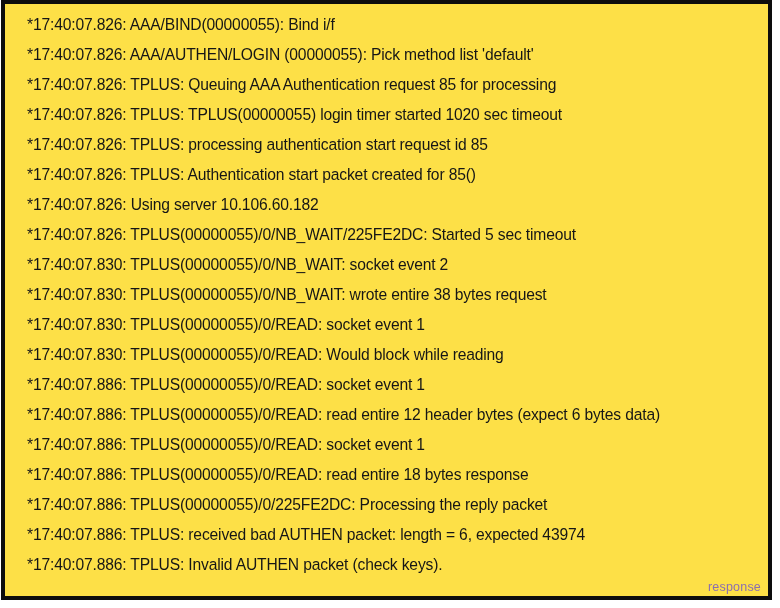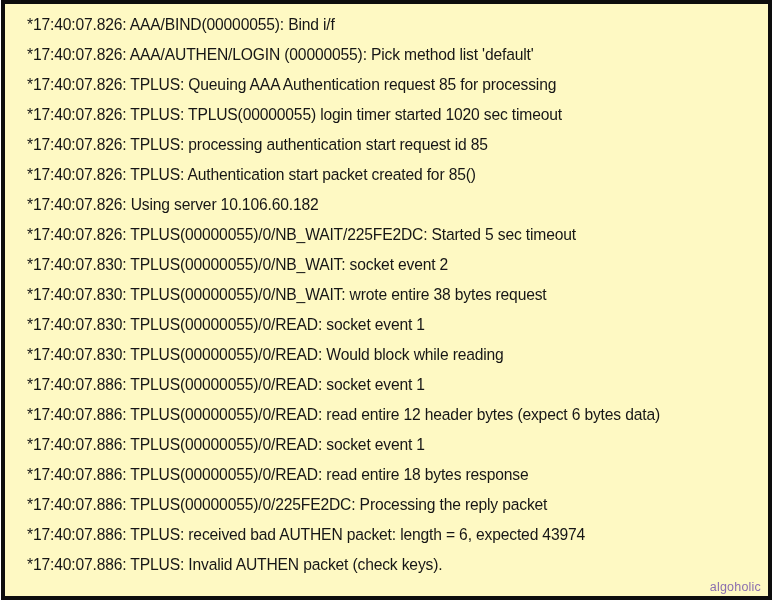--- a/index.html
+++ b/index.html
@@ -26,21 +26,21 @@
 
   
   .log-frame {
     position: absolute;
     left: 1px;
     top: 0px;
     width: 771px;
     height: 600px;
     box-sizing: border-box;
     border: 4px solid #0d0d0d;
-    background: #fef9c3;
+    background: #fde047;
     overflow: hidden;
   }
 
   .log-body {
     position: absolute;
     left: 0;
     top: 0;
     right: 0;
     bottom: 0;
     padding: 6px 8px 0 22px;
@@ -92,15 +92,15 @@
       <span class="log-line">*17:40:07.830: TPLUS(00000055)/0/READ: socket event 1</span>
       <span class="log-line">*17:40:07.830: TPLUS(00000055)/0/READ: Would block while reading</span>
       <span class="log-line">*17:40:07.886: TPLUS(00000055)/0/READ: socket event 1</span>
       <span class="log-line">*17:40:07.886: TPLUS(00000055)/0/READ: read entire 12 header bytes (expect 6 bytes data)</span>
       <span class="log-line">*17:40:07.886: TPLUS(00000055)/0/READ: socket event 1</span>
       <span class="log-line">*17:40:07.886: TPLUS(00000055)/0/READ: read entire 18 bytes response</span>
       <span class="log-line">*17:40:07.886: TPLUS(00000055)/0/225FE2DC: Processing the reply packet</span>
       <span class="log-line">*17:40:07.886: TPLUS: received bad AUTHEN packet: length = 6, expected 43974</span>
       <span class="log-line">*17:40:07.886: TPLUS: Invalid AUTHEN packet (check keys).</span>
     </div>
-    <div class="watermark">algoholic</div>
+    <div class="watermark">response</div>
   </div>
 </div>
 
 </body></html>

